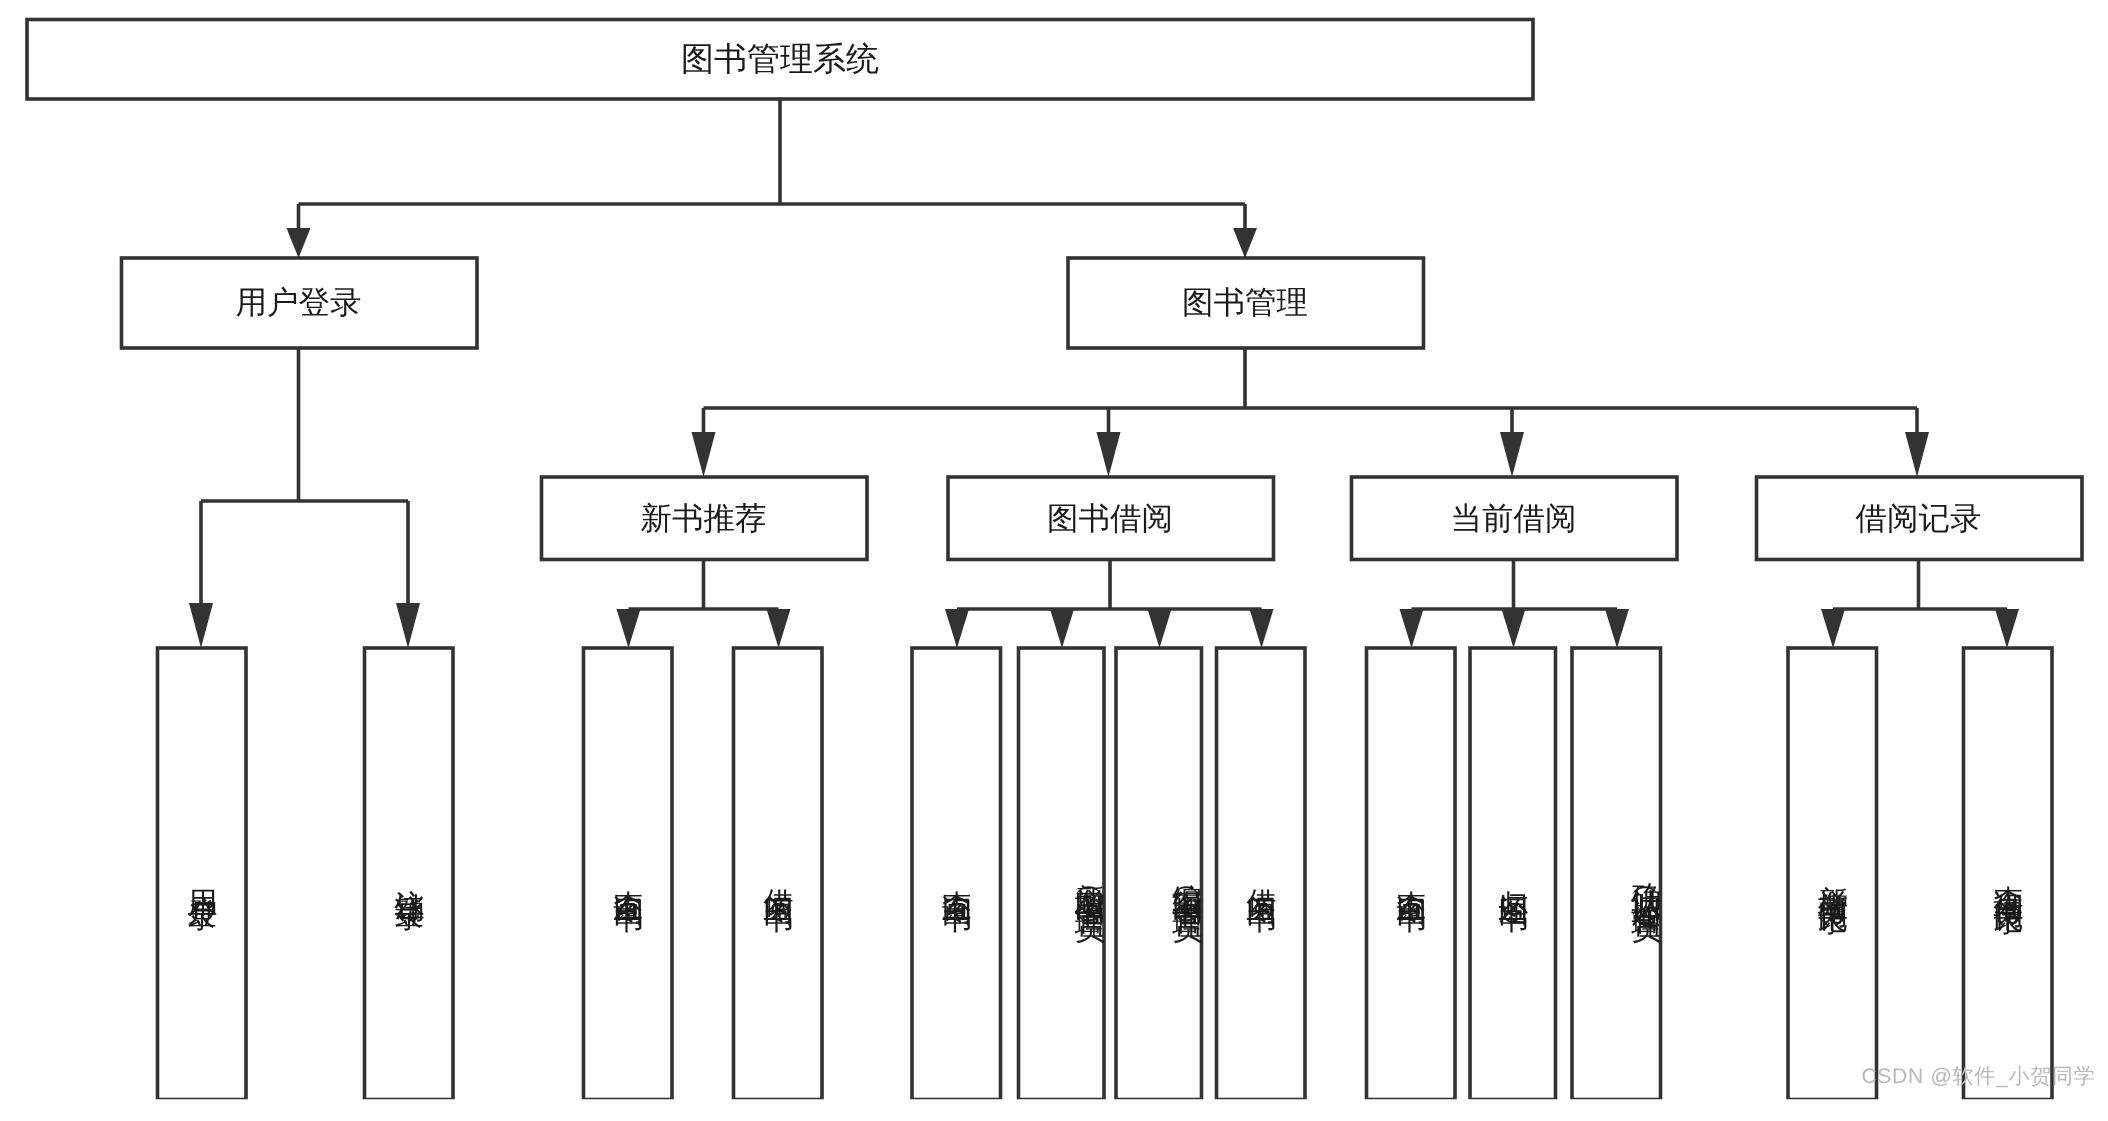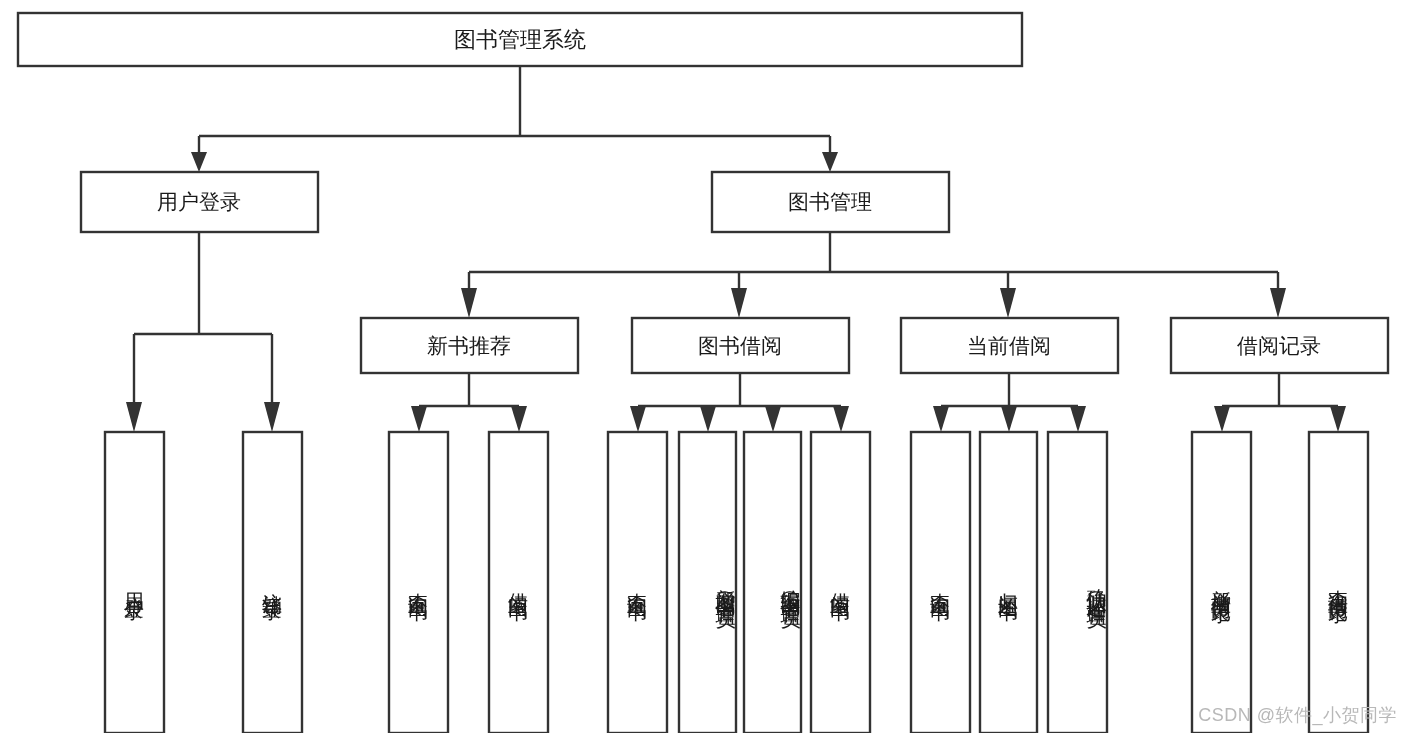--- a/index.html
+++ b/index.html
@@ -70,21 +70,21 @@
     align-items: center;
     justify-content: center;
     pointer-events: none;
     user-select: none;
   }
   .watermark {
     position: absolute;
     right: 8px;
     bottom: 6px;
     font-family: "Liberation Sans", "DejaVu Sans", sans-serif;
-    font-size: 18px;
+    font-size: 14px;
     color: #b8b8b8;
     letter-spacing: 0.5px;
     white-space: nowrap;
   }
 </style>
 </head>
 <body>
 
 <div id="diagram-root">
 

